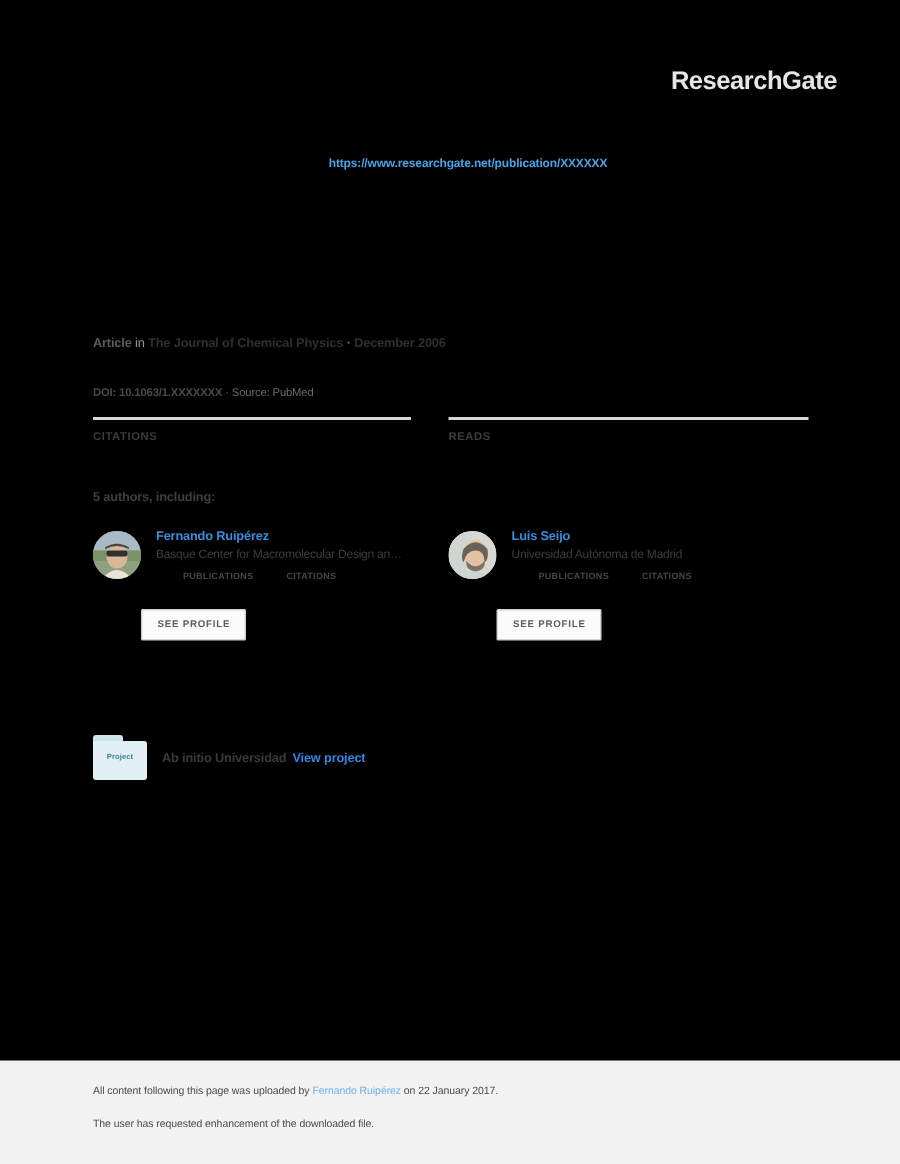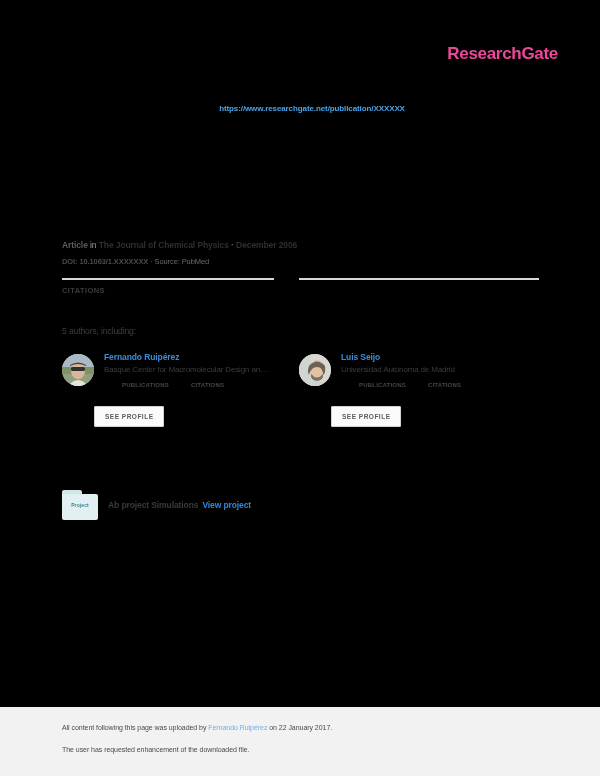--- a/index.html
+++ b/index.html
@@ -26,21 +26,21 @@
   
 
   
   .rg-logo {
     position: absolute;
     top: 44px;
     right: 42px;
     font-size: 17px;
     font-weight: bold;
     letter-spacing: -0.3px;
-    color: #ec4899;
+    color: #e5e5e5;
     font-family: "Liberation Sans", sans-serif;
     white-space: nowrap;
     margin-left: 44px;
   }
 
   
   .doc-url {
     position: absolute;
     top: 104px;
     left: 12px;
@@ -51,21 +51,21 @@
     letter-spacing: -0.1px;
     color: #4aa3e8;
     word-break: break-all;
   }
   .doc-url a { color: #4aa3e8; text-decoration: none; }
 
   
   .meta-line {
     position: absolute;
     left: 62px;
-    top: 240px;
+    top: 223px;
     font-size: 8.5px;
     font-weight: bold;
     color: #3a3a3a;
     white-space: nowrap;
     letter-spacing: -0.1px;
   }
   .meta-line .meta-kind { color: #5b5b5b; font-weight: bold; }
   .meta-line .meta-in   { color: #9a9a9a; font-weight: normal; font-style: normal; }
   .meta-line .meta-journal { color: #2f2f2f; }
   .meta-line .meta-dot  { color: #6d6d6d; }
@@ -112,21 +112,21 @@
     line-height: 1;
     min-height: 1px;
   }
 
   
   .authors-heading {
     position: absolute;
     left: 62px;
     top: 326px;
     font-size: 8.5px;
-    font-weight: normal;
+    font-weight: bold;
     color: #3f3f3f;
     letter-spacing: -0.1px;
   }
 
   .author {
     position: absolute;
     top: 352px;
     width: 230px;
     height: 90px;
   }
@@ -322,20 +322,21 @@
   </div>
 
   <div class="stat-col left">
     <div class="stat-rule"></div>
     <div class="stat-label">CITATIONS</div>
     <div class="stat-value"></div>
   </div>
 
   <div class="stat-col right">
     <div class="stat-rule"></div>
+    <div class="stat-label">READS</div>
     <div class="stat-value"></div>
   </div>
 
   <div class="authors-heading">5 authors, including:</div>
 
   <div class="author a0">
     <div class="author-avatar">
       <svg class="av-inner" viewBox="0 0 32 32">
         <rect x="0" y="0" width="32" height="32" fill="#8fa07f"></rect>
         <rect x="0" y="0" width="32" height="13" fill="#a9b9c6"></rect>
@@ -392,21 +393,21 @@
   </div>
 
 
   <div class="project-row">
     <div class="project-icon">
       <div class="folder-tab"></div>
       <div class="folder-body"></div>
       <div class="folder-label">Project</div>
     </div>
     <div class="project-text">
-      <span>Ab project Simulations</span><a class="project-link" href="#">View project</a>
+      <span>Ab initio Universidad</span><a class="project-link" href="#">View project</a>
     </div>
   </div>
 
   <div class="footer">
     <div class="footer-line l1">
       <span>All content following this page was uploaded by </span><a class="footer-link" href="#">Fernando Ruipérez</a><span> on 22 January 2017.</span>
     </div>
     <div class="footer-line l2">The user has requested enhancement of the downloaded file.</div>
   </div>
 

